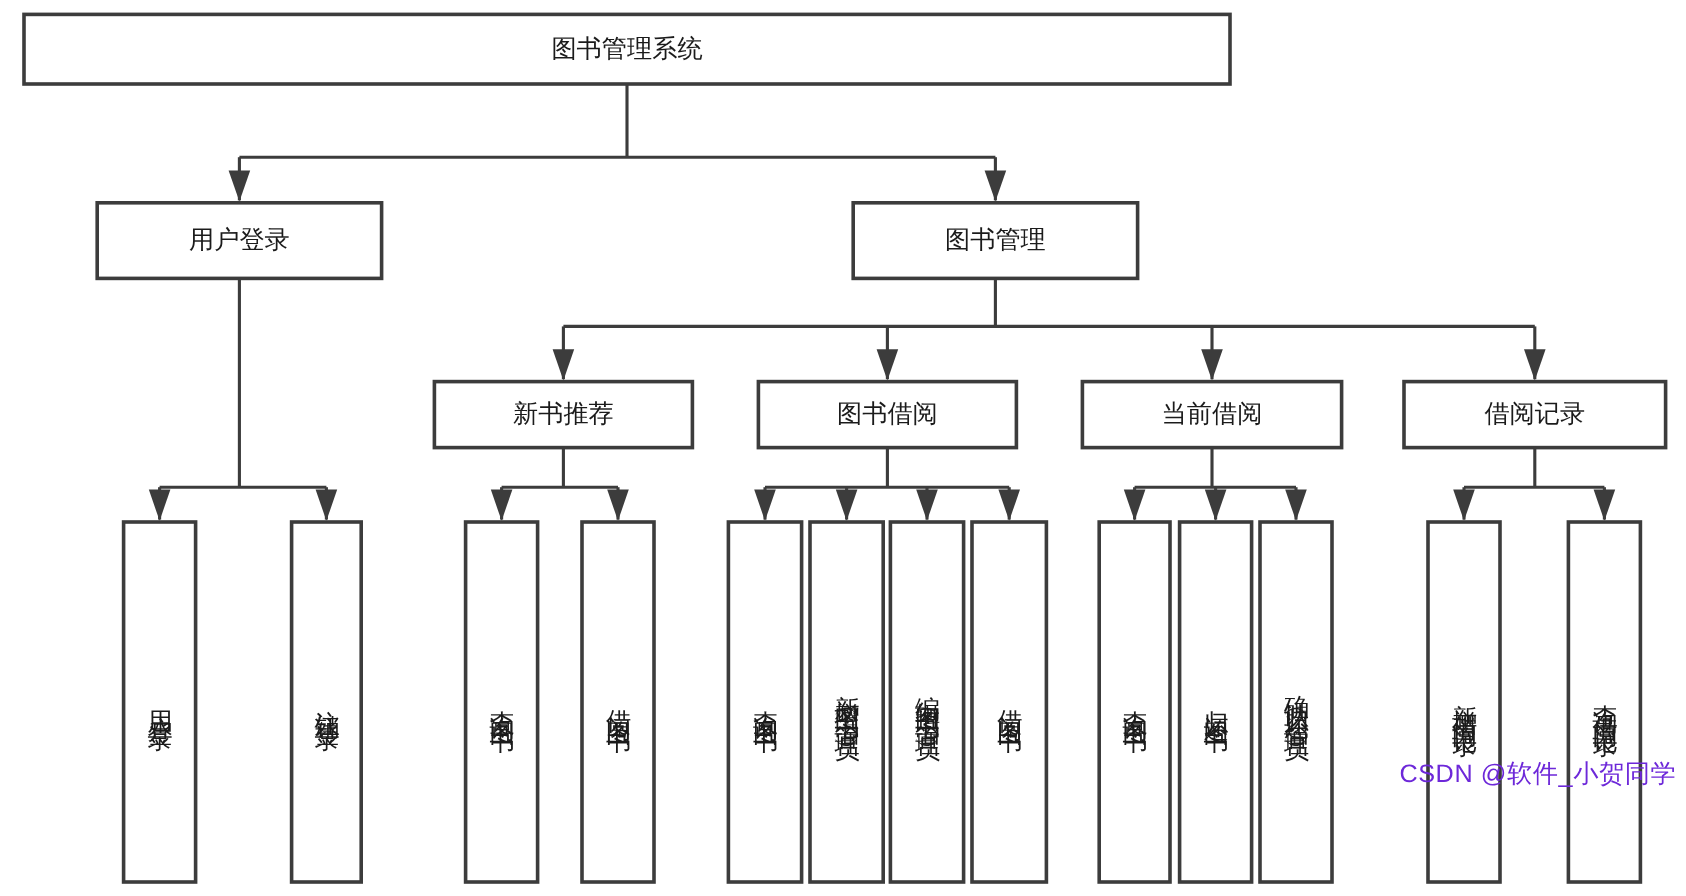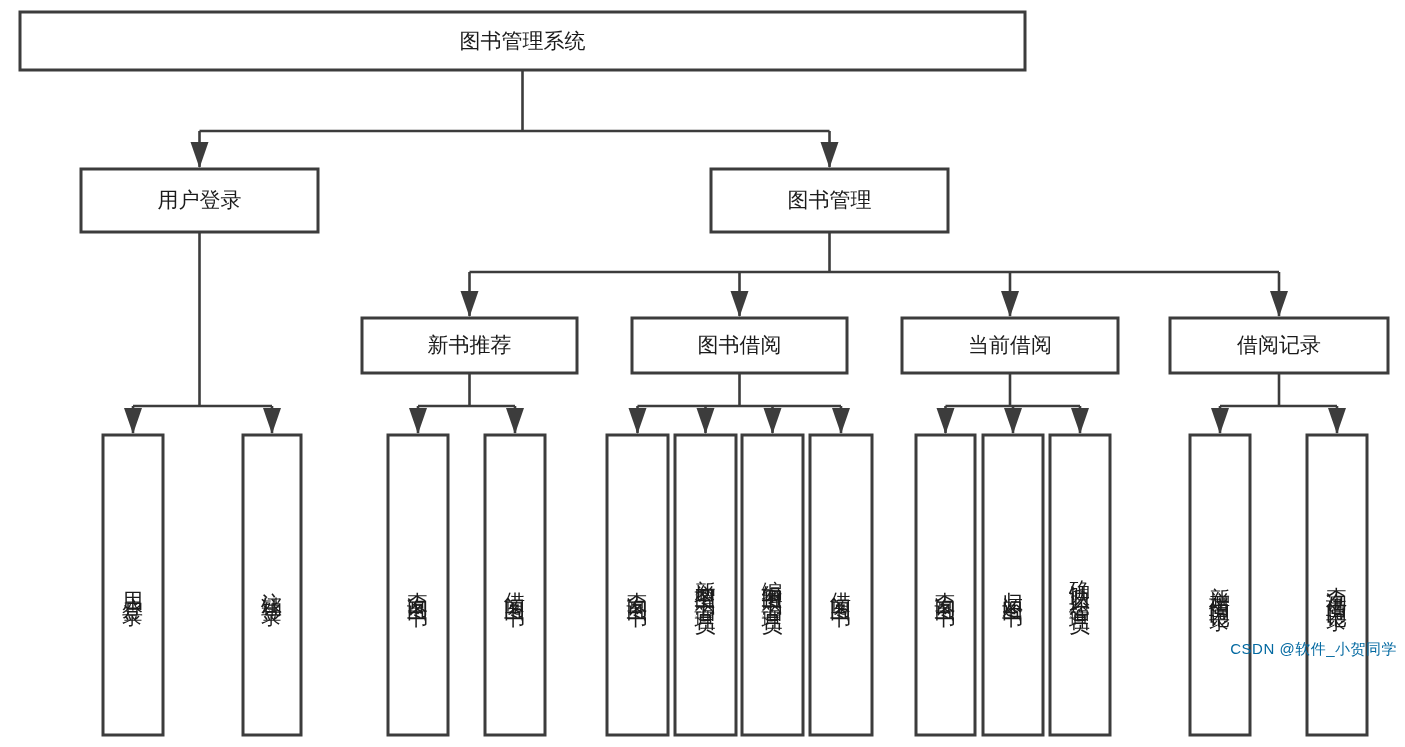--- a/index.html
+++ b/index.html
@@ -8,21 +8,21 @@
   svg#flow-svg{position:absolute;left:0;top:0;width:1405px;height:747px;}
   .node-box{fill:#ffffff;stroke:#3c3c3c;stroke-width:3;}
   .edge-line{stroke:#3c3c3c;stroke-width:2.6;fill:none;}
   .arrow-head{fill:#3c3c3c;stroke:none;}
   .node-label{font-family:"Liberation Sans","DejaVu Sans",sans-serif;fill:#1b1b1b;font-size:21px;}
   .node-label-h{text-anchor:middle;dominant-baseline:middle;}
   .leaf-label-wrap{position:absolute;display:flex;align-items:center;justify-content:center;}
   .leaf-label{writing-mode:vertical-rl;text-orientation:upright;letter-spacing:5px;
     font-family:"Liberation Sans","DejaVu Sans",sans-serif;font-size:21px;color:#1b1b1b;
     line-height:1;white-space:nowrap;}
-  .watermark{position:absolute;right:8px;bottom:6px;font-size:15px;color:#0369a1;
+  .watermark{position:absolute;right:8px;bottom:6px;font-size:21px;color:#6d28d9;
     font-family:"Liberation Sans","DejaVu Sans",sans-serif;letter-spacing:.5px;}
 </style>
 </head>
 <body>
 
 <div id="diagram-root">
 
   <svg id="flow-svg" viewBox="0 0 1405 747">
     <g id="edges-layer">
         <line x1="522.5" y1="70" x2="522.5" y2="131" class="edge-line"></line>

